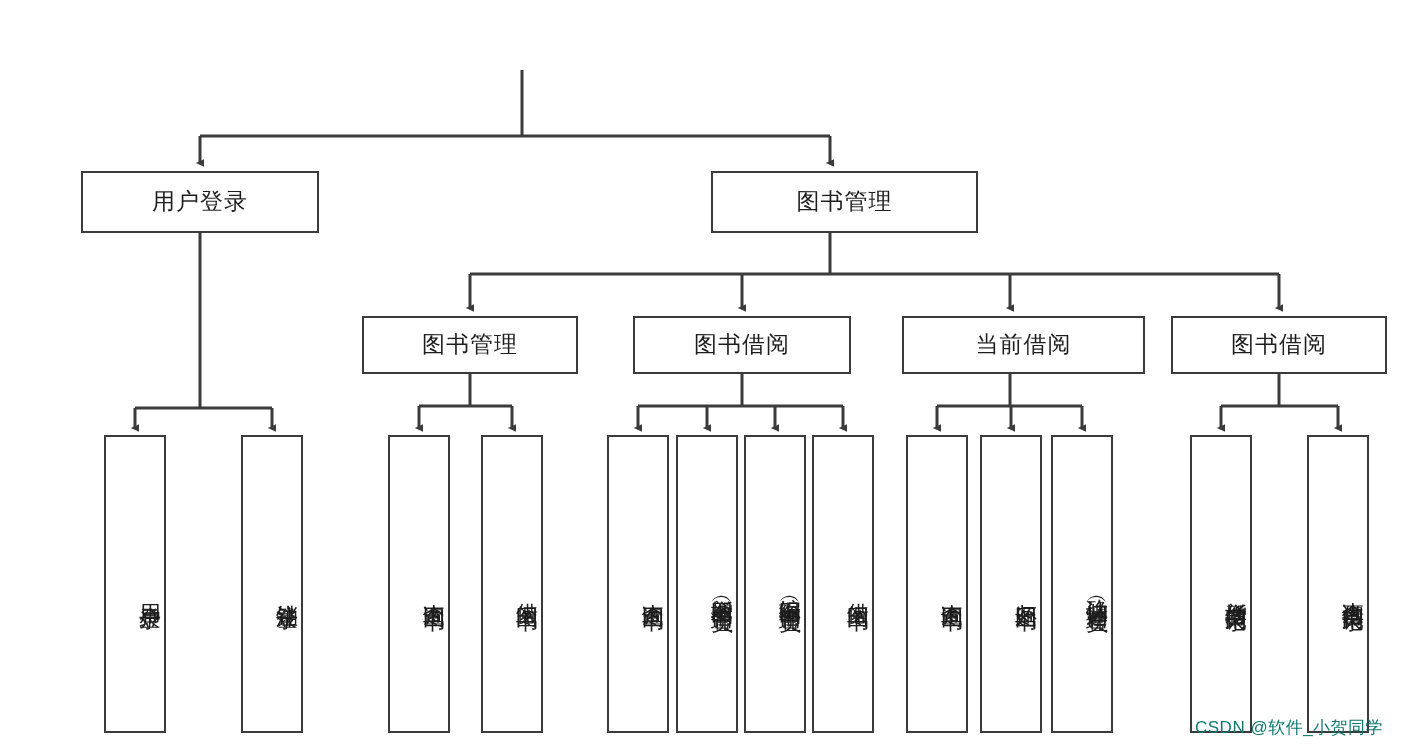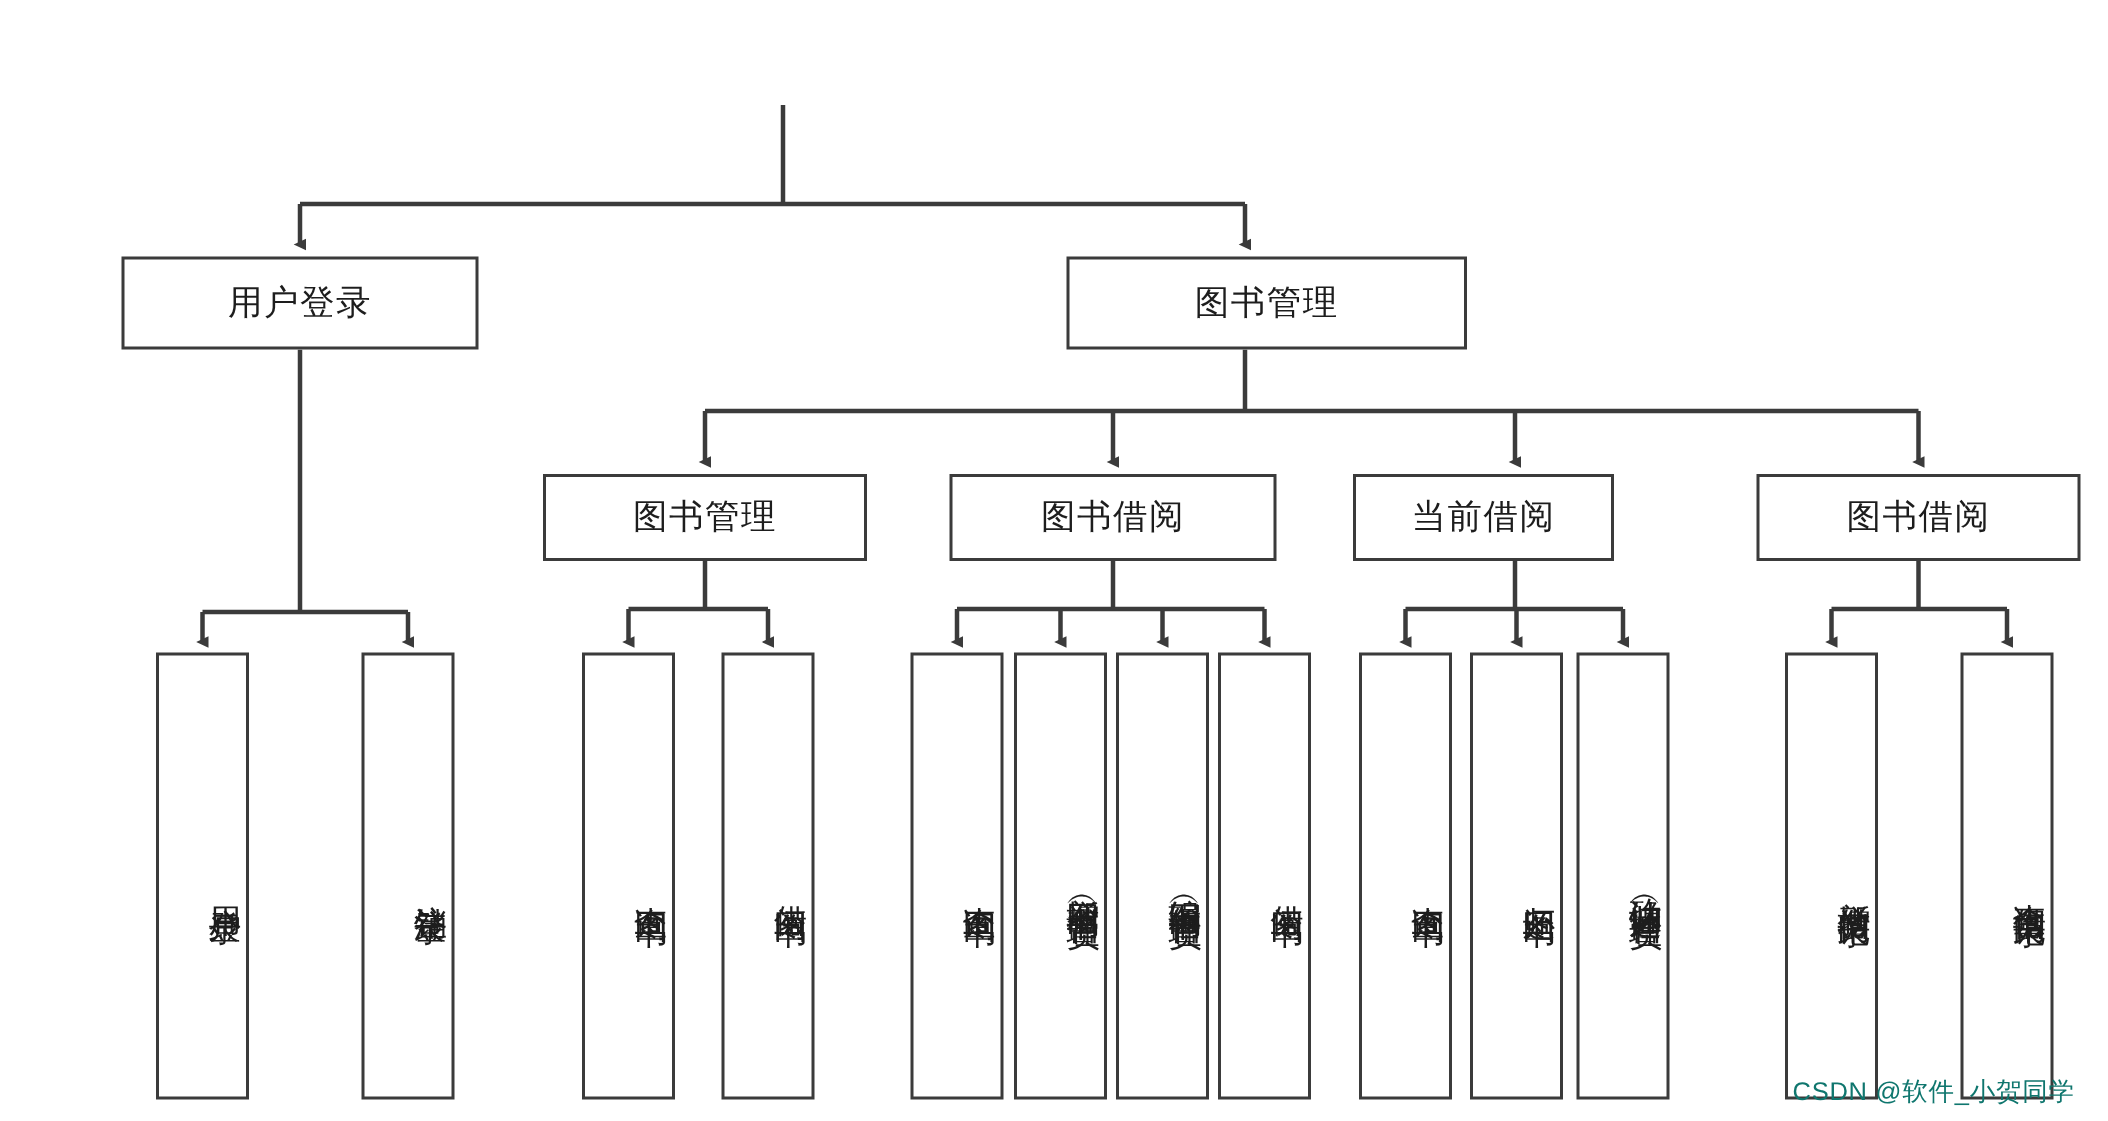--- a/index.html
+++ b/index.html
@@ -127,21 +127,21 @@
   <div class="node horiz" style="left:711px; top:171px; width:267px; height:62px;">
     <span>图书管理</span>
   </div>
 
   <div class="node horiz" style="left:362px; top:316px; width:216px; height:58px;">
     <span>图书管理</span>
   </div>
   <div class="node horiz" style="left:633px; top:316px; width:218px; height:58px;">
     <span>图书借阅</span>
   </div>
-  <div class="node horiz" style="left:902px; top:316px; width:174px; height:58px;">
+  <div class="node horiz" style="left:902px; top:316px; width:243px; height:58px;">
     <span>当前借阅</span>
   </div>
   <div class="node horiz" style="left:1171px; top:316px; width:216px; height:58px;">
     <span>图书借阅</span>
   </div>
 
   <div class="node vert" style="left:104px; top:435px; width:62px; height:298px;">
     <span class="vlabel">用户登录</span>
   </div>
   <div class="node vert" style="left:241px; top:435px; width:62px; height:298px;">

